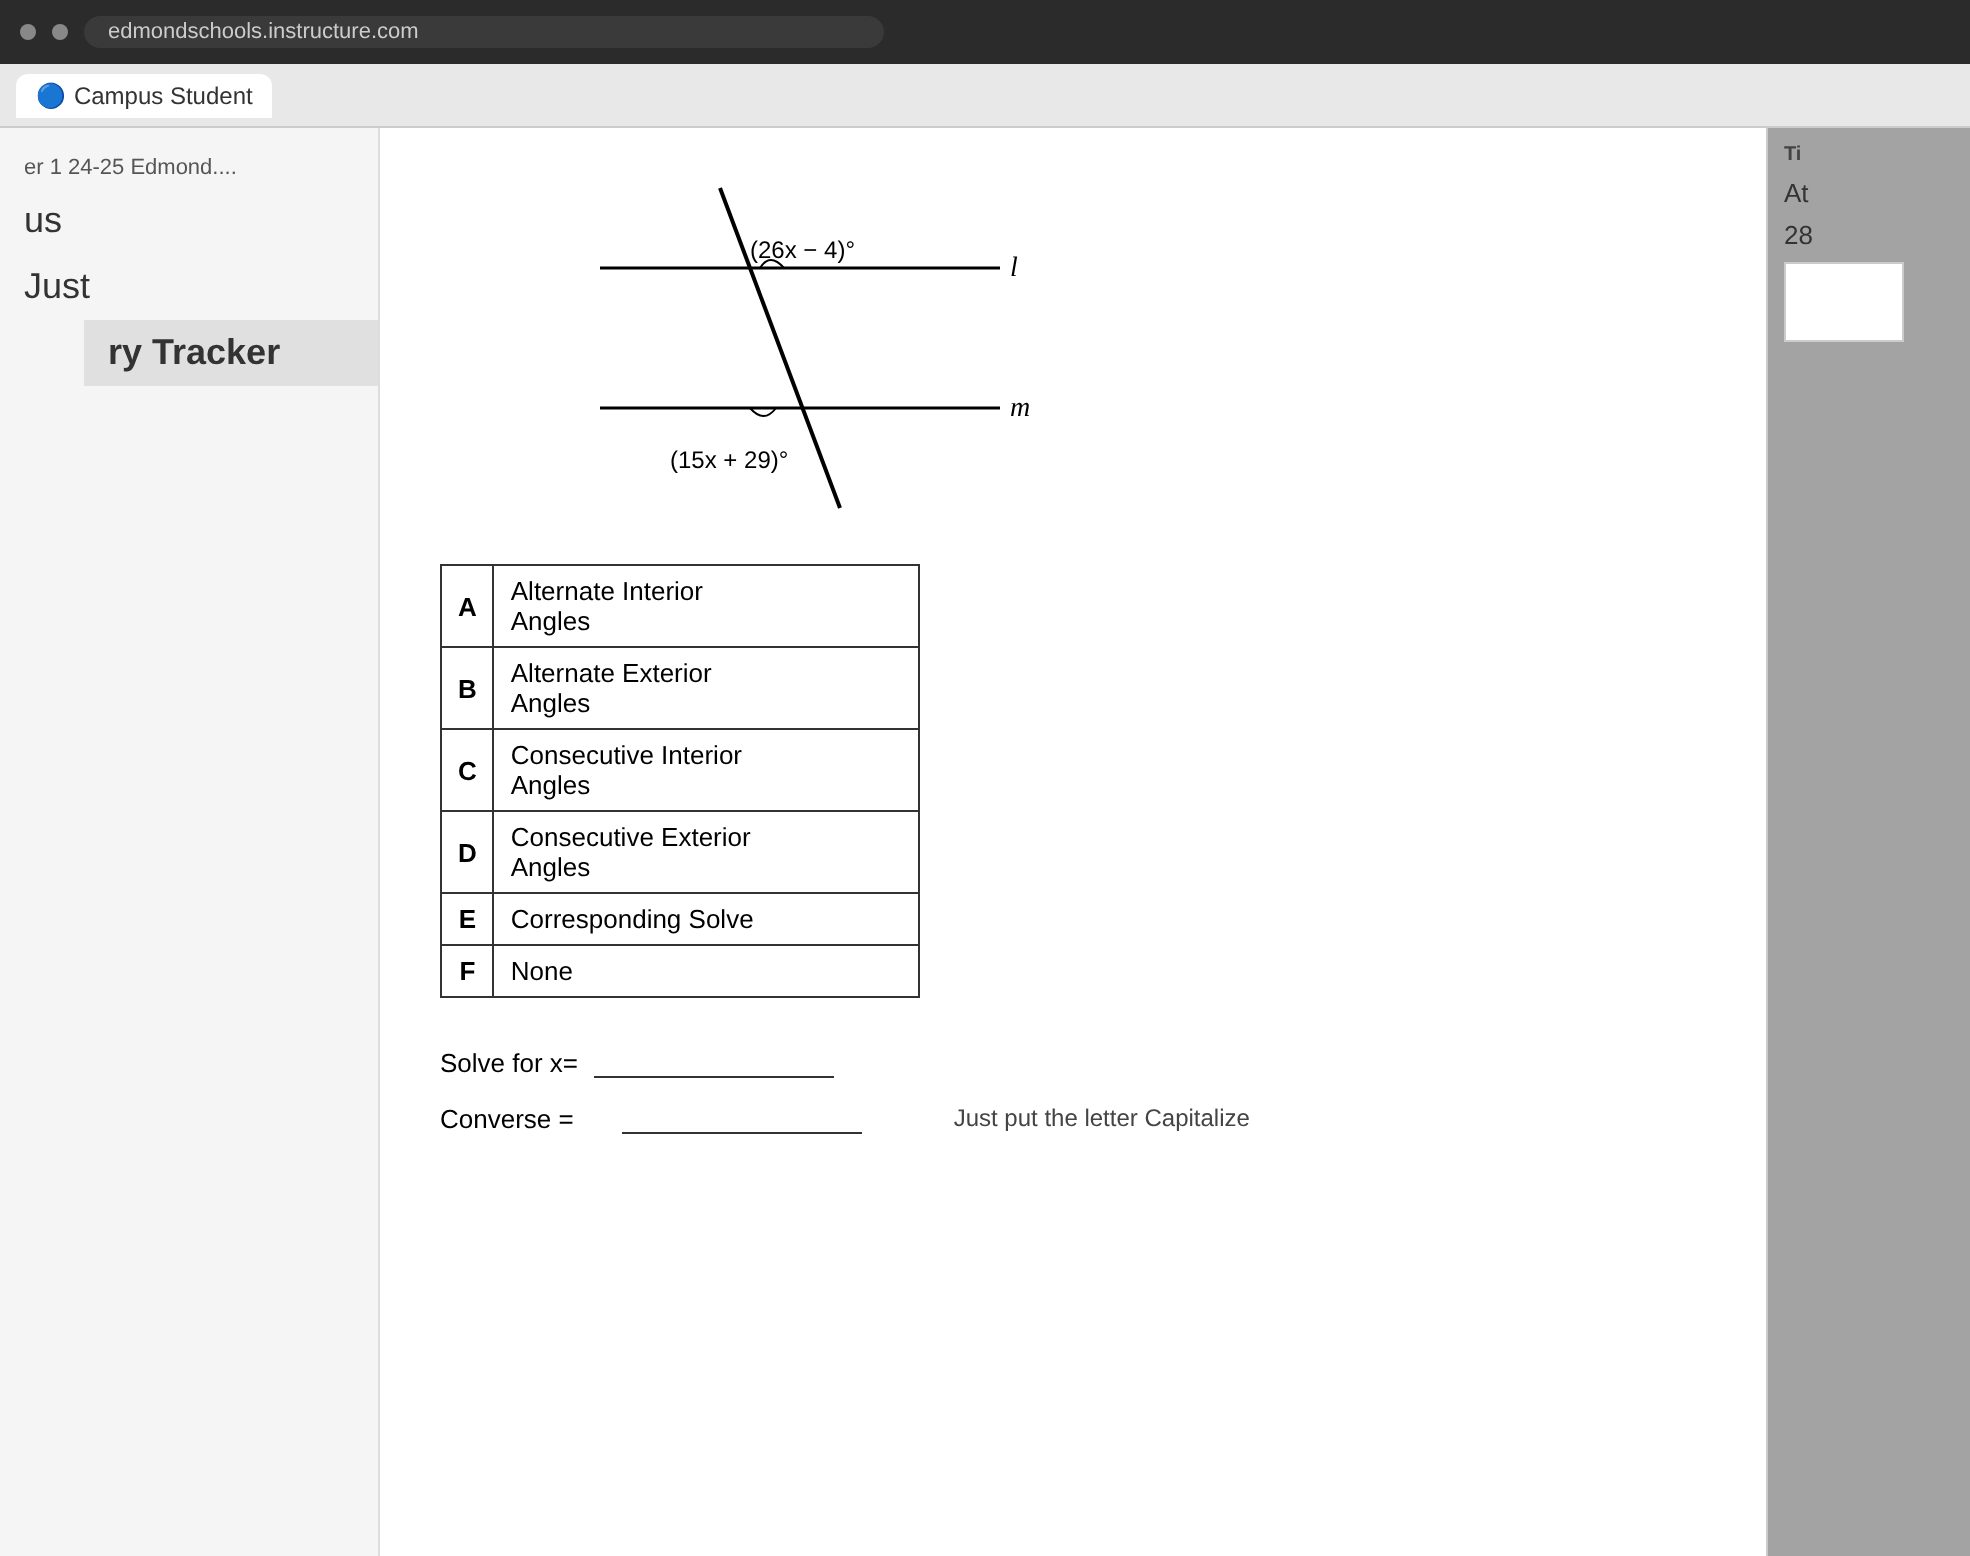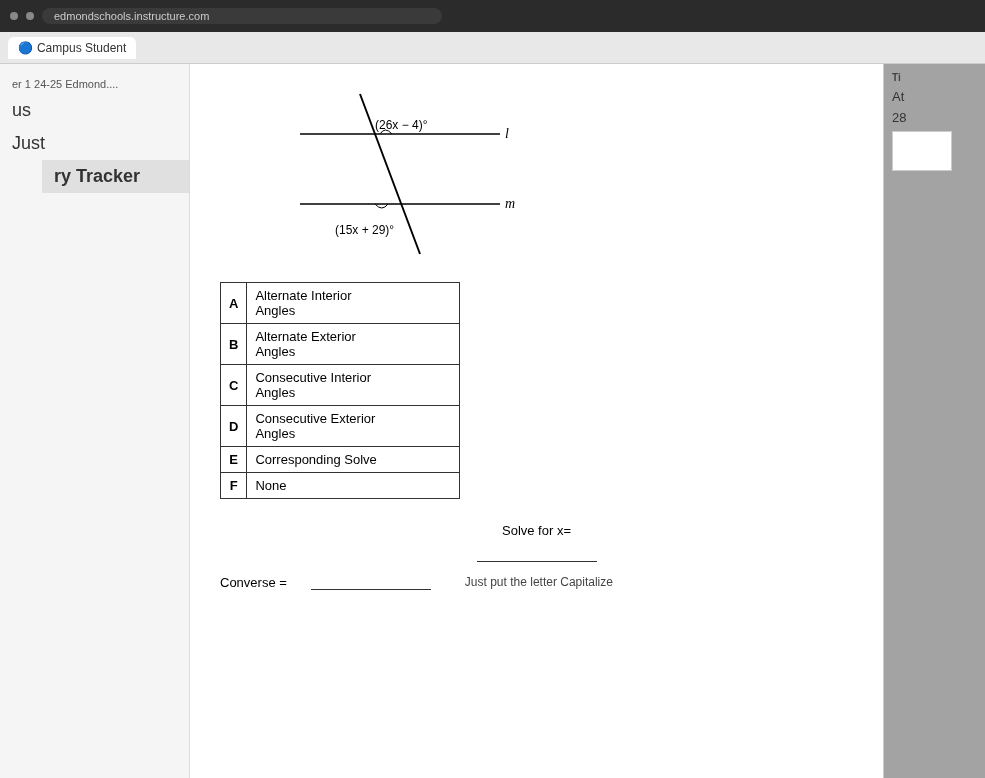--- a/index.html
+++ b/index.html
@@ -143,21 +143,20 @@
       border-right: 1px solid #333;
     }
 
     
     .solve-line {
       display: flex;
       align-items: center;
       gap: 8px;
       margin-bottom: 12px;
       font-size: 13px;
-      flex-direction: column;
     }
     .solve-input {
       border: none;
       border-bottom: 1px solid #333;
       width: 120px;
       font-size: 13px;
       outline: none;
       background: transparent;
     }
 
@@ -171,21 +170,21 @@
       border: none;
       border-bottom: 1px solid #333;
       width: 120px;
       font-size: 13px;
       outline: none;
       background: transparent;
     }
     .converse-note {
       font-size: 12px;
       color: #444;
-      margin-left: 10px;
+      margin-left: 22px;
     }
 
     
     .right-panel {
       width: 102px;
       background: #a3a3a3;
       border-left: 1px solid #ccc;
       padding: 8px;
       display: flex;
       flex-direction: column;

